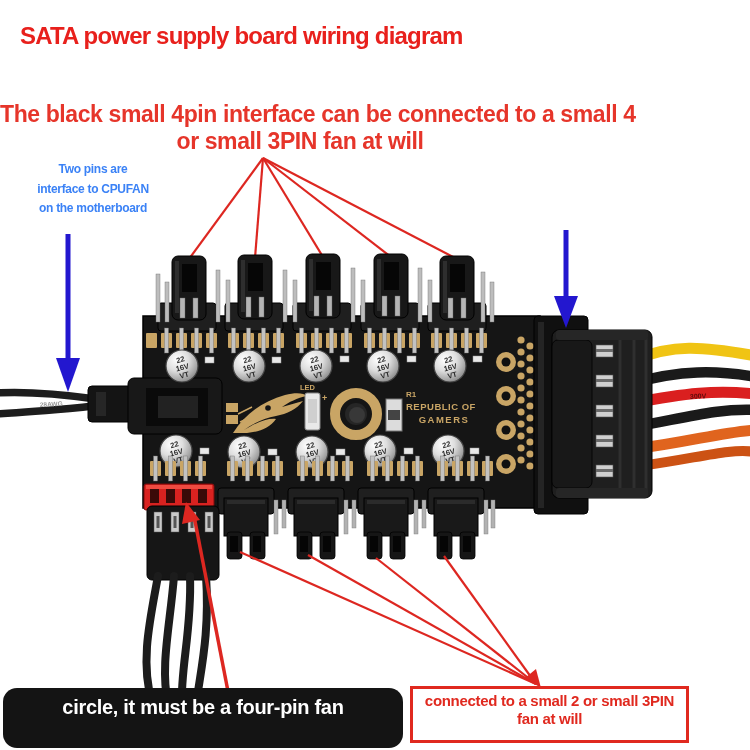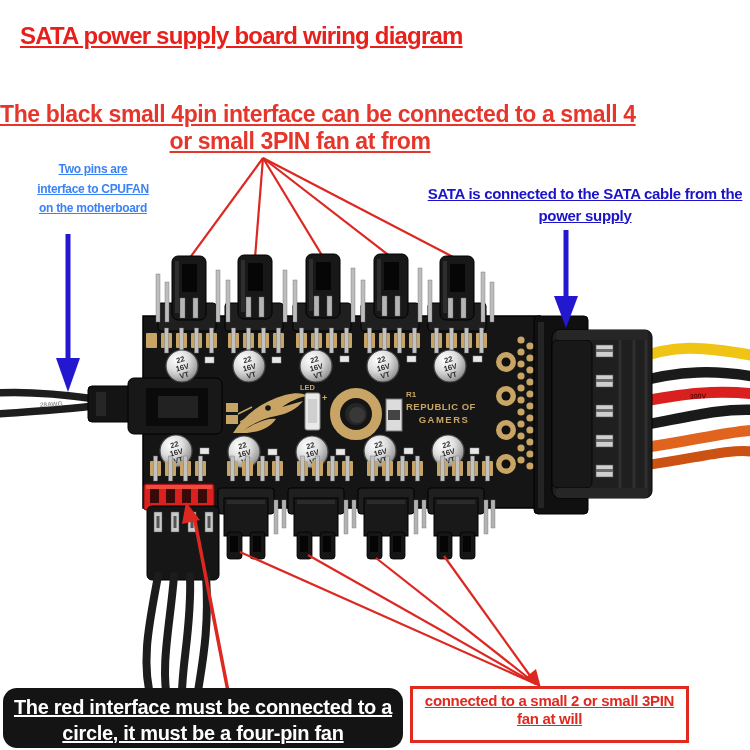--- a/index.html
+++ b/index.html
@@ -1,19 +1,19 @@
 <!DOCTYPE html>
 <html><head>
 <meta charset="utf-8">
 <style>
   html,body{margin:0;padding:0;background:#fff;}
   .stage{position:relative;width:750px;height:750px;background:#ffffff;overflow:hidden;
          font-family:"Liberation Sans",sans-serif;}
   .stage svg{position:absolute;left:0;top:0;}
-  .ann{position:absolute;font-weight:bold;text-align:center;text-decoration:underline;}
+  .ann{position:absolute;font-weight:bold;text-align:center;}
   .title{left:20px;top:22px;font-size:24px;letter-spacing:-0.8px;color:#e8201c;text-align:left;white-space:nowrap;}
   .top-red{left:0px;top:101px;width:600px;font-size:23px;line-height:27px;letter-spacing:-0.4px;color:#e6352a;}
   .left-blue{left:8px;top:160px;width:170px;font-size:12px;line-height:19.5px;letter-spacing:-0.3px;color:#3b82f6;}
   .right-blue{left:424px;top:183px;width:322px;font-size:15px;line-height:21.5px;letter-spacing:-0.3px;color:#1c13c9;}
   .black-box{left:3px;top:688px;width:400px;height:60px;background:#141414;border-radius:14px;
              color:#fff;font-size:20px;line-height:26px;letter-spacing:-0.3px;padding-top:6px;box-sizing:border-box;}
   .red-box{left:410px;top:686px;width:279px;height:57px;background:#fff;border:3px solid #e0291f;
            color:#e0291f;font-size:15px;line-height:17.5px;letter-spacing:-0.3px;padding-top:3px;box-sizing:border-box;}
   .nowrap{white-space:nowrap;}
 </style>
@@ -322,36 +322,31 @@
       <polygon points="56,358 80,358 68,392" fill="#2317cf"></polygon>
       <line x1="566" y1="230" x2="566" y2="298" stroke="#2317cf" stroke-width="5"></line>
       <polygon points="554,296 578,296 566,328" fill="#2317cf"></polygon>
     </g>
   </svg>
 
   <div class="ann title">SATA power supply board wiring diagram</div>
 
   <div class="ann top-red">
     <div class="nowrap">The black small 4pin interface can be connected to a small 4</div>
-    <div class="nowrap">or small 3PIN fan at from</div>
+    <div class="nowrap">or small 3PIN fan at will</div>
   </div>
 
   <div class="ann left-blue">
     <div class="nowrap">Two pins are</div>
     <div class="nowrap">interface to CPUFAN</div>
     <div class="nowrap">on the motherboard</div>
   </div>
 
-  <div class="ann right-blue">
-    <div class="nowrap">SATA is connected to the SATA cable from the</div>
-    <div class="nowrap">power supply</div>
-  </div>
 
   <div class="ann black-box">
-    <div class="nowrap">The red interface must be connected to a</div>
     <div class="nowrap">circle, it must be a four-pin fan</div>
   </div>
 
   <div class="ann red-box">
     <div class="nowrap">connected to a small 2 or small 3PIN</div>
     <div class="nowrap">fan at will</div>
   </div>
 
 </div>
 

